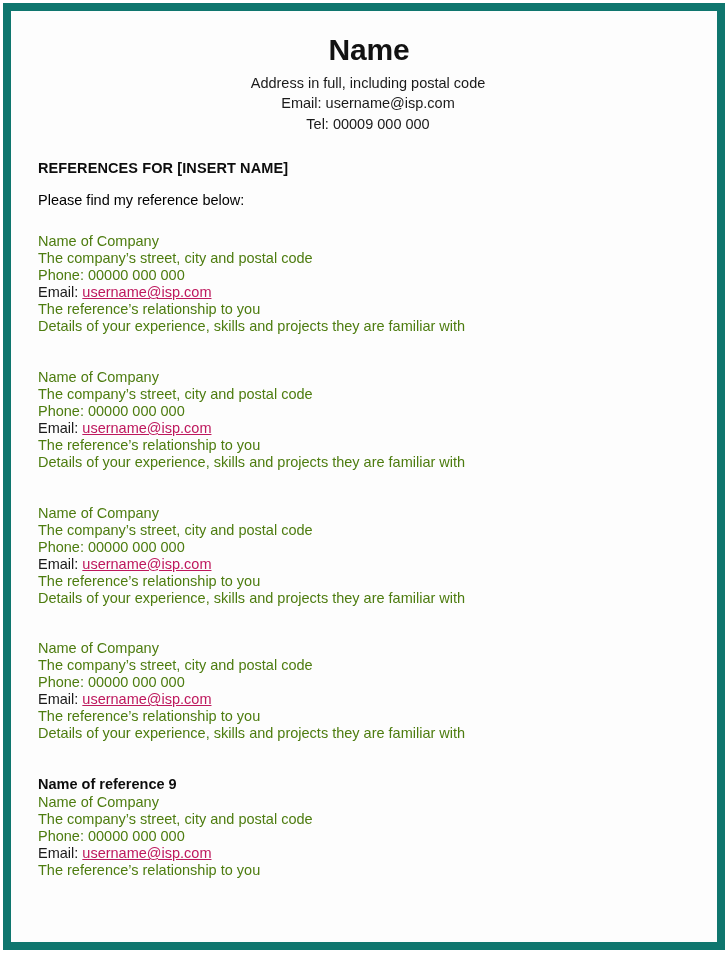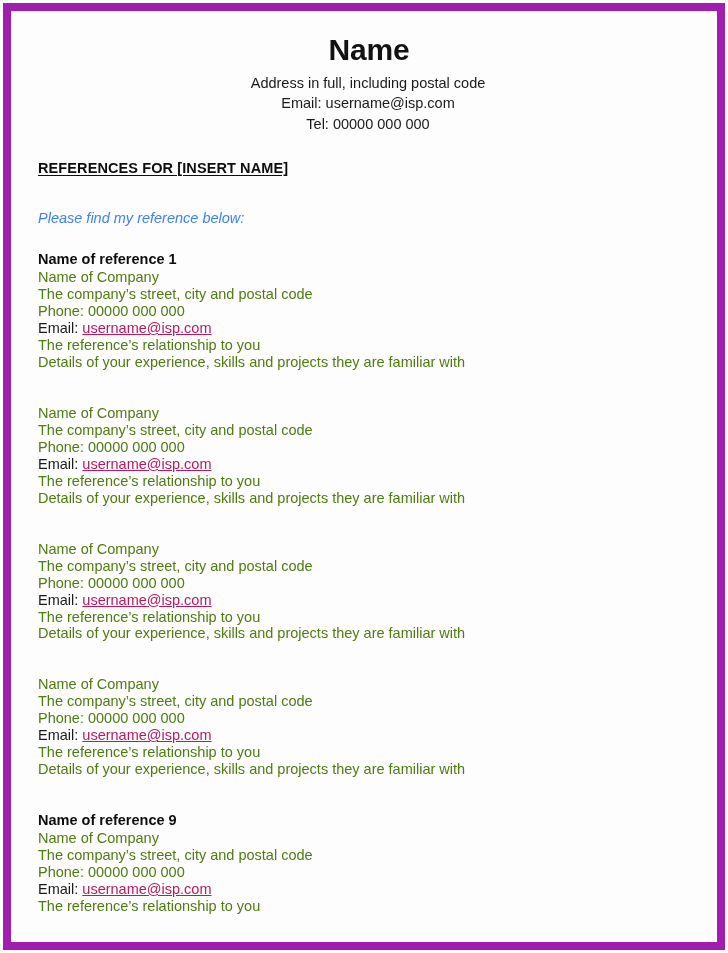--- a/index.html
+++ b/index.html
@@ -18,21 +18,21 @@
     overflow: hidden;
   }
 
   
   .page-frame {
     position: absolute;
     left: 3px;
     top: 3px;
     width: 722px;
     height: 947px;
-    border: 8px solid #a21caf;
+    border: 8px solid #0f766e;
     background: #fdfdfd;
     overflow: hidden;
   }
 
   .page-inner {
     position: relative;
     width: 100%;
     height: 100%;
     background: #fdfdfd;
   }
@@ -64,31 +64,29 @@
   .body-block {
     padding-left: 27px;
     padding-right: 20px;
     padding-top: 26px;
   }
 
   .doc-title {
     font-size: 14.5px;
     font-weight: bold;
     color: #0d0d0d;
-    text-decoration: underline;
     text-underline-offset: 2px;
     letter-spacing: 0.1px;
     margin: 0;
   }
 
   .intro-line {
     font-size: 14.5px;
-    color: #3b82f6;
-    margin-top: 34px;
-    font-style: italic;
+    color: #000000;
+    margin-top: 16px;
   }
 
   .reference-list {
     margin-top: 25px;
   }
 
   .reference-block {
     margin-bottom: 34px;
   }
 
@@ -127,32 +125,31 @@
 </head>
 <body>
 
 <div class="page-frame">
   <div class="page-inner">
 
     <div class="letterhead">
       <div class="letterhead-name">Name</div>
       <div class="letterhead-line">Address in full, including postal code</div>
       <div class="letterhead-line">Email: username@isp.com</div>
-      <div class="letterhead-line">Tel: 00000 000 000</div>
+      <div class="letterhead-line">Tel: 00009 000 000</div>
     </div>
 
     <div class="body-block">
       <div class="doc-title">REFERENCES FOR [INSERT NAME]</div>
 
       <div class="intro-line">Please find my reference below:</div>
 
       <div class="reference-list">
 
         <div class="reference-block">
-          <div class="ref-name">Name of reference 1</div>
           <div class="ref-line">Name of Company</div>
           <div class="ref-line">The company’s street, city and postal code</div>
           <div class="ref-line">Phone: 00000 000 000</div>
           <div class="ref-email-line"><span>Email: </span><span class="email-link">username@isp.com</span></div>
           <div class="ref-line">The reference’s relationship to you</div>
           <div class="ref-line">Details of your experience, skills and projects they are familiar with</div>
         </div>
 
         <div class="reference-block">
           <div class="ref-line">Name of Company</div>

